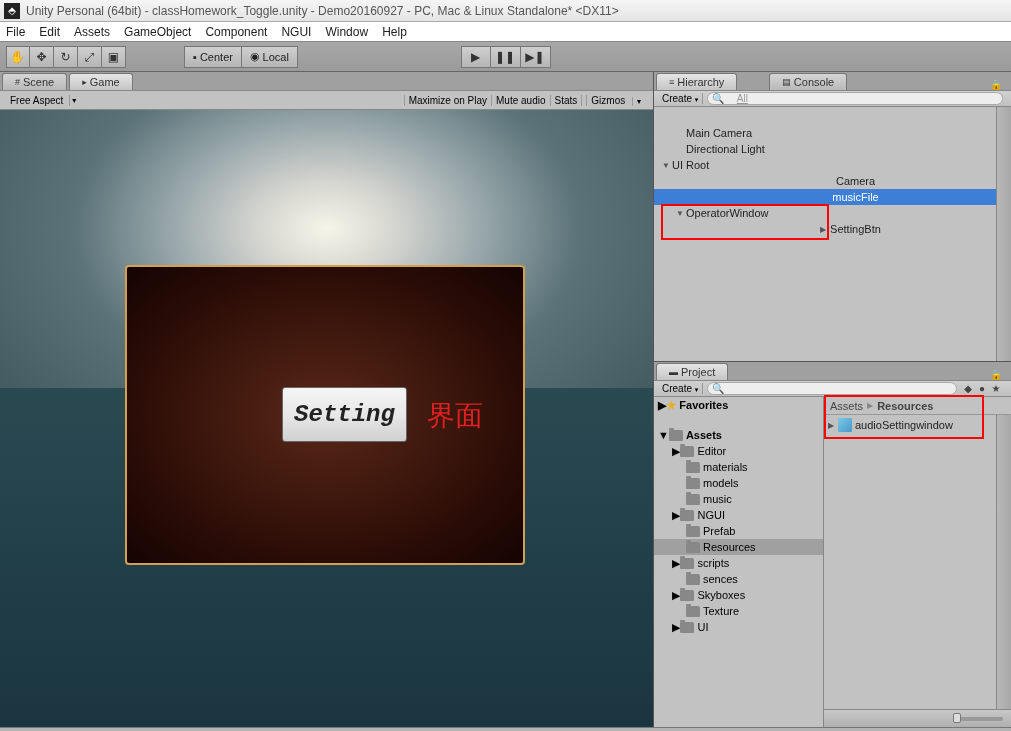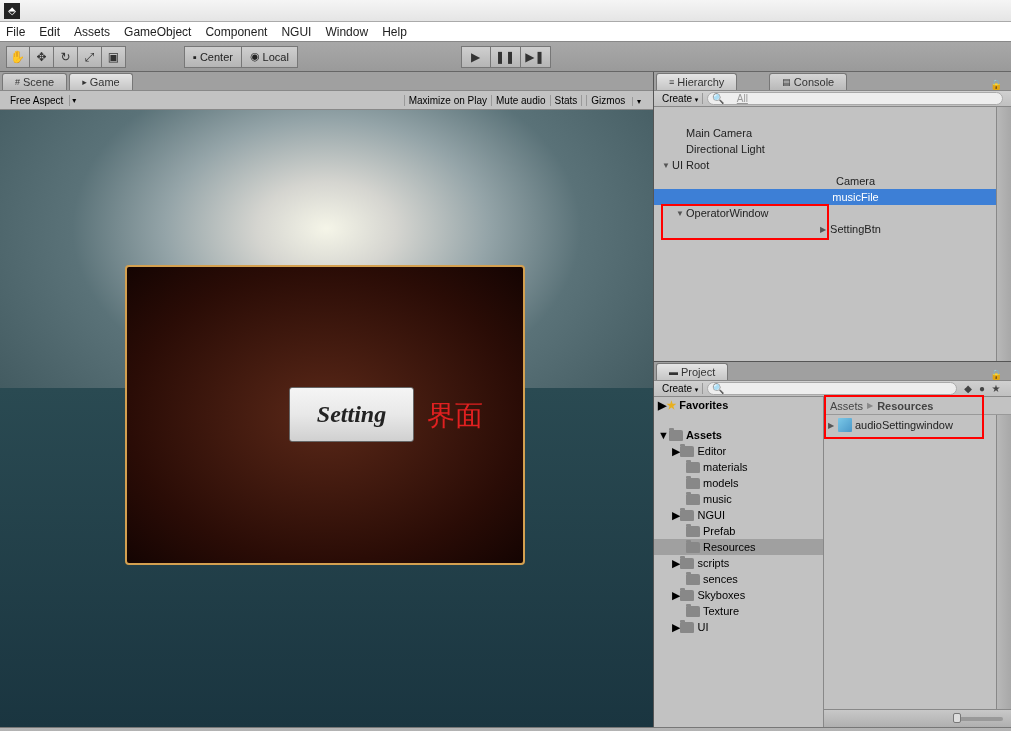--- a/index.html
+++ b/index.html
@@ -37,21 +37,21 @@
 .game-opts { height: 17px; background: #c2c2c2; border-top: 1px solid #888; border-bottom: 1px solid #888; display:flex; align-items:center; font-size:10px; padding: 9px 4px; }
 .game-opts .left-opt { padding: 0 6px; border-right: 1px solid #999; }
 .game-opts .right-opts { margin-left:auto; display:flex; }
 .game-opts .right-opts span { padding: 0 4px; border-left: 1px solid #999; }
 
 
 .game-view { flex:1; background: #1a3a4a; position: relative; overflow:hidden; }
 .sky { position:absolute; top:0; left:0; right:0; height:55%; background: radial-gradient(ellipse at 50% 35%, #f5f5e8 0%, #d5d5d0 15%, #94a4a8 35%, #5a7278 55%, #3a5258 100%); }
 .sea { position:absolute; bottom:0; left:0; right:0; height:55%; background: linear-gradient(180deg, #2a4a52 0%, #1a3540 100%); }
 .ui-panel { position:absolute; left: 125px; top: 155px; width: 400px; height: 300px; background: radial-gradient(ellipse at center, #5a2818 0%, #2a0c06 70%, #140402 100%); border: 2px solid #d4a050; border-radius: 4px; }
-.setting-btn-game { position:absolute; left: 162px; top: 120px; width: 125px; height: 55px; background: linear-gradient(#f5f5f5 0%, #e8e8e8 50%, #d0d0d0 100%); border: 1px solid #666; border-radius: 3px; display:flex; align-items:center; justify-content:center; font-size: 24px; font-weight: bold; font-style: italic; color:#222; font-family: Liberation Serif, serif; }
+.setting-btn-game { position:absolute; left: 155px; top: 120px; width: 125px; height: 55px; background: linear-gradient(#f5f5f5 0%, #e8e8e8 50%, #d0d0d0 100%); border: 1px solid #666; border-radius: 3px; display:flex; align-items:center; justify-content:center; font-size: 24px; font-weight: bold; font-style: italic; color:#222; font-family: Liberation Mono, monospace; }
 .annotation-text { position:absolute; left: 300px; top: 130px; color: #e02020; font-size: 28px; font-family: Liberation Serif, serif; }
 
 
 .hierarchy { height: 290px; background: #c2c2c2; border-bottom: 1px solid #555; display:flex; flex-direction:column; }
 .panel-tabs { height: 18px; background:#a0a0a0; display:flex; align-items:flex-end; padding: 0 2px; }
 .panel-toolbar { height: 17px; background: linear-gradient(#d0d0d0,#c0c0c0); border-top:1px solid #888; border-bottom:1px solid #888; display:flex; align-items:center; padding: 0 4px; font-size:10px; }
 .panel-toolbar .create-btn { padding: 0 4px; border-right:1px solid #999; }
 .panel-toolbar .search { flex:1; margin: 1px 4px; height:13px; background:#eee; border:1px solid #aaa; border-radius:8px; display:flex; align-items:center; padding: 0 4px; font-size:10px; color:#999; }
 .tree { flex:1; background: #c2c2c2; overflow:hidden; font-size:11px; color:#222; padding-top: 2px; margin-top: 16px; }
 .tree-row { height: 16px; display:flex; align-items:center; padding-left: 8px; }
@@ -91,20 +91,21 @@
 
 .statusbar { height: 22px; background: linear-gradient(#b5b5b5, #a0a0a0); border-top:1px solid #777; display:flex; align-items:center; padding: 0 6px; font-size:11px; color:#444; }
 
 .scrollbar-v { position:absolute; right:0; top:0; bottom:0; width:15px; background: linear-gradient(90deg, #b8b8b8, #a8a8a8); border-left:1px solid #888; }
 </style>
 </head>
 <body>
 
 <div class="titlebar">
   <span class="unity-icon">⬘</span>
+  <span class="title">Unity Personal (64bit) - classHomework_Toggle.unity - Demo20160927 - PC, Mac &amp; Linux Standalone* &lt;DX11&gt;</span>
 </div>
 
 <div class="menubar">
   <span>File</span>
   <span>Edit</span>
   <span>Assets</span>
   <span>GameObject</span>
   <span>Component</span>
   <span>NGUI</span>
   <span>Window</span>

